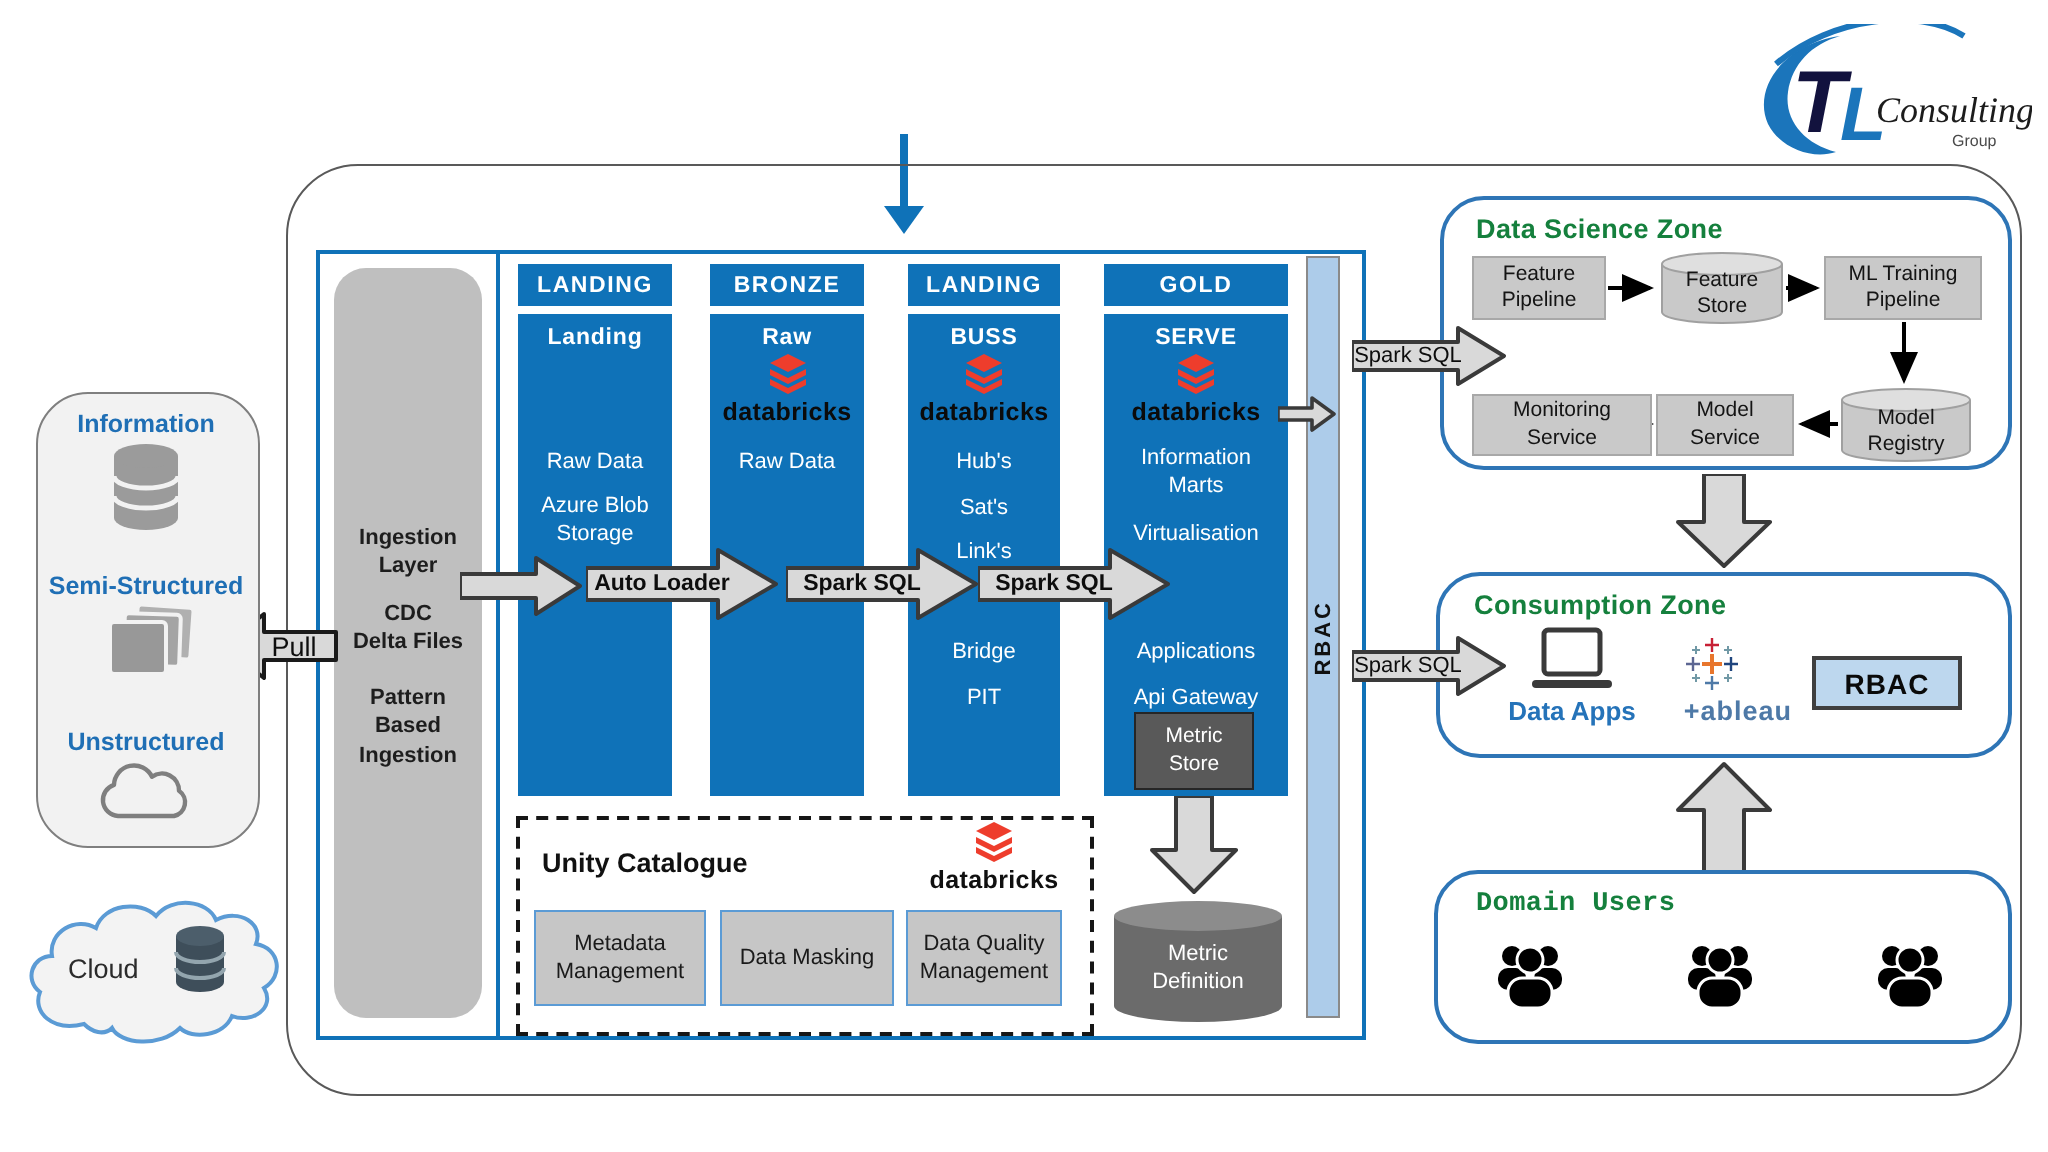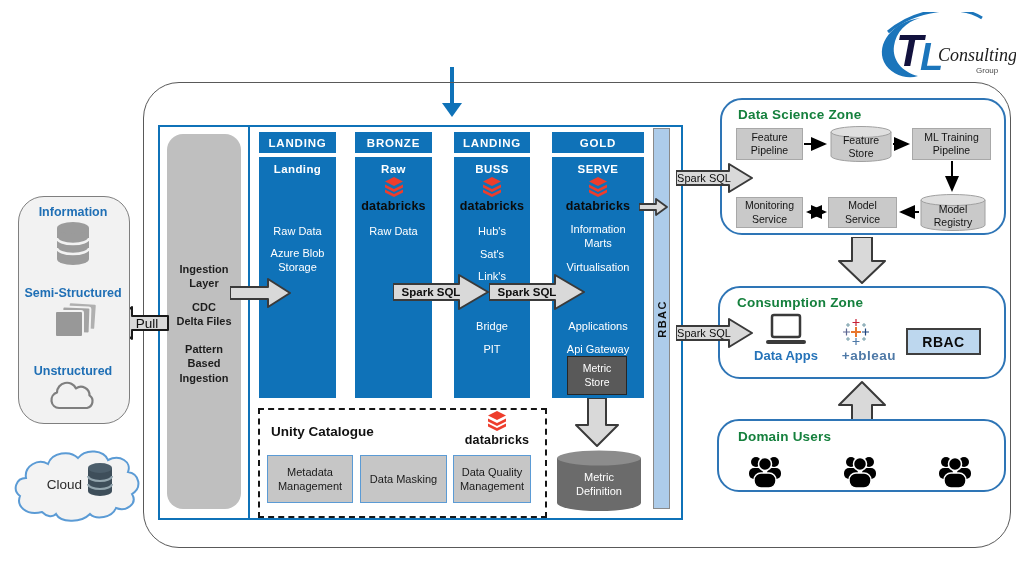--- a/index.html
+++ b/index.html
@@ -178,20 +178,26 @@
     <span class="cbi" style="top:163px;">Applications</span>
     <span class="cbi" style="top:186px;">Api Gateway</span>
     <div class="metric-store pre abs">Metric
 Store</div>
   </div>
 
   <div class="blockarrow" style="left:230px;top:276px;">
     <svg width="62" height="34">
         <polygon points="0,11 38,11 38,3 60,17 38,31 38,23 0,23" fill="#D9D9D9" stroke="#3A3A3A" stroke-width="2" stroke-linejoin="round"></polygon>
       </svg>
+  </div>
+  <div class="blockarrow" style="left:293px;top:272px;">
+    <svg width="98" height="40">
+        <polygon points="0,12 66,12 66,3 95,20 66,37 66,28 0,28" fill="#D9D9D9" stroke="#3A3A3A" stroke-width="2" stroke-linejoin="round"></polygon>
+      </svg>
+    <span class="arrow-label">Auto Loader</span>
   </div>
   <div class="blockarrow" style="left:393px;top:272px;">
     <svg width="98" height="40">
         <polygon points="0,12 66,12 66,3 95,20 66,37 66,28 0,28" fill="#D9D9D9" stroke="#3A3A3A" stroke-width="2" stroke-linejoin="round"></polygon>
       </svg>
     <span class="arrow-label">Spark SQL</span>
   </div>
   <div class="blockarrow" style="left:489px;top:272px;">
     <svg width="98" height="40">
         <polygon points="0,12 66,12 66,3 95,20 66,37 66,28 0,28" fill="#D9D9D9" stroke="#3A3A3A" stroke-width="2" stroke-linejoin="round"></polygon>
@@ -281,21 +287,21 @@
     <div class="abs" style="left:108px;top:26px;width:62px;height:37px;">
       <svg width="62" height="37" viewBox="0 0 62 37">
         <path d="M1 6 L1 30 A30 5.5 0 0 0 61 30 L61 6" fill="#C9C9C9" stroke="#a0a0a0" stroke-width="1"></path>
         <ellipse cx="31" cy="6" rx="30" ry="5.5" fill="#DFDFDF" stroke="#a0a0a0" stroke-width="1"></ellipse>
       </svg>
       <div class="cyl-txt pre" style="left:0;top:8px;width:62px;">Feature
 Store</div>
     </div>
     <div class="node pre" style="left:190px;top:28px;width:79px;height:32px;">ML Training
 Pipeline</div>
-    <div class="node pre" style="left:14px;top:97px;width:67px;height:31px;">Monitoring
+    <div class="node pre" style="left:14px;top:97px;width:90px;height:31px;">Monitoring
 Service</div>
     <div class="node pre" style="left:106px;top:97px;width:69px;height:31px;">Model
 Service</div>
     <div class="abs" style="left:198px;top:94px;width:66px;height:38px;">
       <svg width="66" height="38" viewBox="0 0 66 38">
         <path d="M1 6 L1 31 A32 5.5 0 0 0 65 31 L65 6" fill="#C9C9C9" stroke="#a0a0a0" stroke-width="1"></path>
         <ellipse cx="33" cy="6" rx="32" ry="5.5" fill="#DFDFDF" stroke="#a0a0a0" stroke-width="1"></ellipse>
       </svg>
       <div class="cyl-txt pre" style="left:0;top:9px;width:66px;">Model
 Registry</div>
@@ -333,21 +339,21 @@
     <div class="abs tableau-word" style="left:116px;top:60px;width:60px;">+ableau</div>
   </div>
   <div class="abs rbac-box">RBAC</div>
 
   <div class="blockarrow" style="left:836px;top:379px;">
     <svg width="52" height="58">
         <polygon points="16,57 16,26 3,26 26,3 49,26 36,26 36,57" fill="#D9D9D9" stroke="#3A3A3A" stroke-width="2" stroke-linejoin="round"></polygon>
       </svg>
   </div>
 
-  <div class="abs zone" style="left:717px;top:419px;width:289px;height:73px;">
+  <div class="abs zone" style="left:717px;top:435px;width:289px;height:87px;font-family:Liberation Mono, monospace;">
     <span class="zone-title" style="left:19px;top:8px;">Domain Users</span>
     <div class="abs" style="left:27px;top:30px;">
       <svg width="38" height="42" viewBox="0 0 38 42">
         <circle cx="10" cy="11" r="5" fill="#000"></circle>
           <rect x="3" y="17" width="14" height="11" rx="5" fill="#000"></rect>
         <circle cx="28" cy="11" r="5" fill="#000"></circle>
           <rect x="21" y="17" width="14" height="11" rx="5" fill="#000"></rect>
         <circle cx="19" cy="13" r="6.5" fill="#000" stroke="#fff" stroke-width="1.5"></circle>
         <rect x="8" y="22" width="22" height="15" rx="7" fill="#000" stroke="#fff" stroke-width="1.5"></rect>
       </svg>
@@ -393,21 +399,21 @@
       <rect x="5" y="10" width="28" height="26" rx="2" fill="#989898" stroke="#F2F2F2" stroke-width="2"></rect>
     </svg>
   </div>
   <div class="abs src-label" style="top:364px;">Unstructured</div>
   <div class="abs" style="left:46px;top:379px;">
     <svg width="54" height="34" viewBox="0 0 54 34">
       <path d="M13 29 a8 8 0 0 1 -2 -15.6 a10 10 0 0 1 19 -4 a8.5 8.5 0 0 1 13.5 7 a7 7 0 0 1 -2.5 12.6 Z" fill="none" stroke="#7F7F7F" stroke-width="2.2" stroke-linejoin="round"></path>
     </svg>
   </div>
 
-  <div class="abs" style="left:12px;top:444px;width:132px;height:84px;text-align:right;">
+  <div class="abs" style="left:12px;top:444px;width:132px;height:84px;">
     <svg width="132" height="84" viewBox="0 0 132 84">
       <path d="M30 68 C14 72 4 62 8 52 C0 46 4 34 14 34 C12 22 26 14 36 20 C40 8 58 6 66 14 C74 4 92 6 96 16 C108 10 120 18 116 28 C128 30 130 44 120 50 C126 60 114 68 104 64 C100 74 84 76 78 70 C68 80 48 78 44 70 C40 74 34 72 30 68 Z" fill="#F3F3F3" stroke="#5B9BD5" stroke-width="2"></path>
     </svg>
     <span class="abs cloud-word" style="left:22px;top:33px;">Cloud</span>
     <div class="abs" style="left:74px;top:18px;">
       <svg width="28" height="36" viewBox="0 0 28 36">
         <path d="M2 6 L2 29 A12 5 0 0 0 26 29 L26 6" fill="#3E4E5A"></path>
         <ellipse cx="14" cy="6" rx="12" ry="5" fill="#4C5E6B"></ellipse>
         <path d="M2 14 A12 5 0 0 0 26 14" stroke="#93A5AE" stroke-width="2" fill="none"></path>
         <path d="M2 22 A12 5 0 0 0 26 22" stroke="#93A5AE" stroke-width="2" fill="none"></path>

